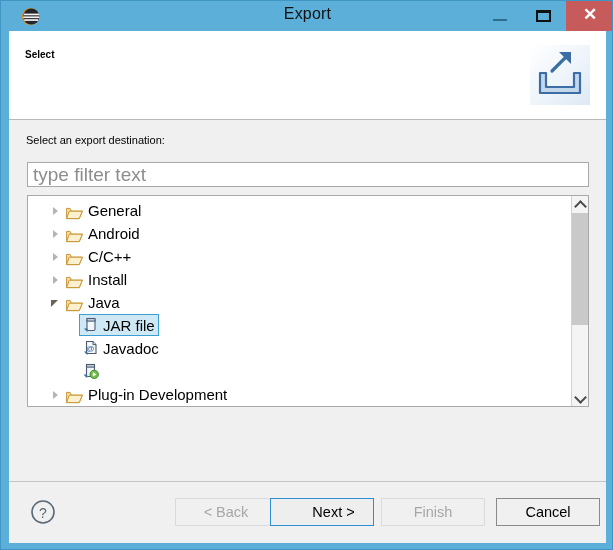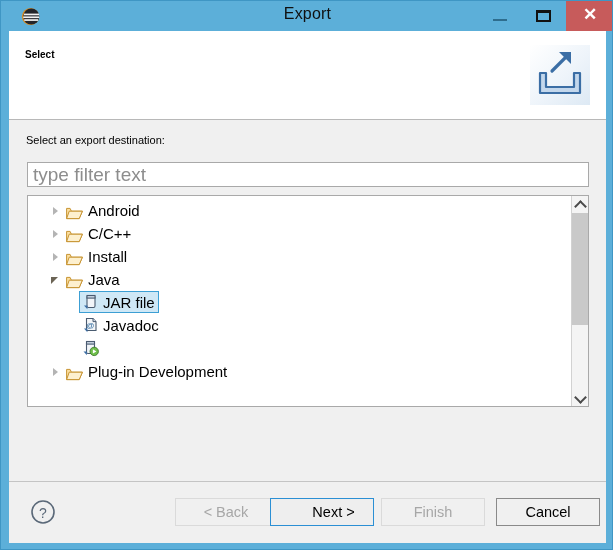--- a/index.html
+++ b/index.html
@@ -339,20 +339,30 @@
     <div id="tree-panel">
       <div id="tree-list">
           <div class="tree-row level0">
             <span class="tw-arrow">
               <span class="tri-collapsed"></span>
             </span>
             <span class="folder-icon"><svg width="17" height="14" viewBox="0 0 17 14">
                 <path d="M0.6 2.4 L0.6 12.6 L13.2 12.6 L16.4 5.2 L5.4 5.2 L4.1 2.4 Z" fill="#fcdfa0" stroke="#c79433" stroke-width="1" stroke-linejoin="round"></path>
                 <path d="M3.2 5.2 L16.4 5.2 L13.2 12.6 L0.6 12.6 Z" fill="#fdf0cf" stroke="#c79433" stroke-width="1" stroke-linejoin="round"></path>
               </svg></span>
+            <span class="tree-label">General</span>
+          </div>
+          <div class="tree-row level0">
+            <span class="tw-arrow">
+              <span class="tri-collapsed"></span>
+            </span>
+            <span class="folder-icon"><svg width="17" height="14" viewBox="0 0 17 14">
+                <path d="M0.6 2.4 L0.6 12.6 L13.2 12.6 L16.4 5.2 L5.4 5.2 L4.1 2.4 Z" fill="#fcdfa0" stroke="#c79433" stroke-width="1" stroke-linejoin="round"></path>
+                <path d="M3.2 5.2 L16.4 5.2 L13.2 12.6 L0.6 12.6 Z" fill="#fdf0cf" stroke="#c79433" stroke-width="1" stroke-linejoin="round"></path>
+              </svg></span>
             <span class="tree-label">Android</span>
           </div>
           <div class="tree-row level0">
             <span class="tw-arrow">
               <span class="tri-collapsed"></span>
             </span>
             <span class="folder-icon"><svg width="17" height="14" viewBox="0 0 17 14">
                 <path d="M0.6 2.4 L0.6 12.6 L13.2 12.6 L16.4 5.2 L5.4 5.2 L4.1 2.4 Z" fill="#fcdfa0" stroke="#c79433" stroke-width="1" stroke-linejoin="round"></path>
                 <path d="M3.2 5.2 L16.4 5.2 L13.2 12.6 L0.6 12.6 Z" fill="#fdf0cf" stroke="#c79433" stroke-width="1" stroke-linejoin="round"></path>
               </svg></span>

